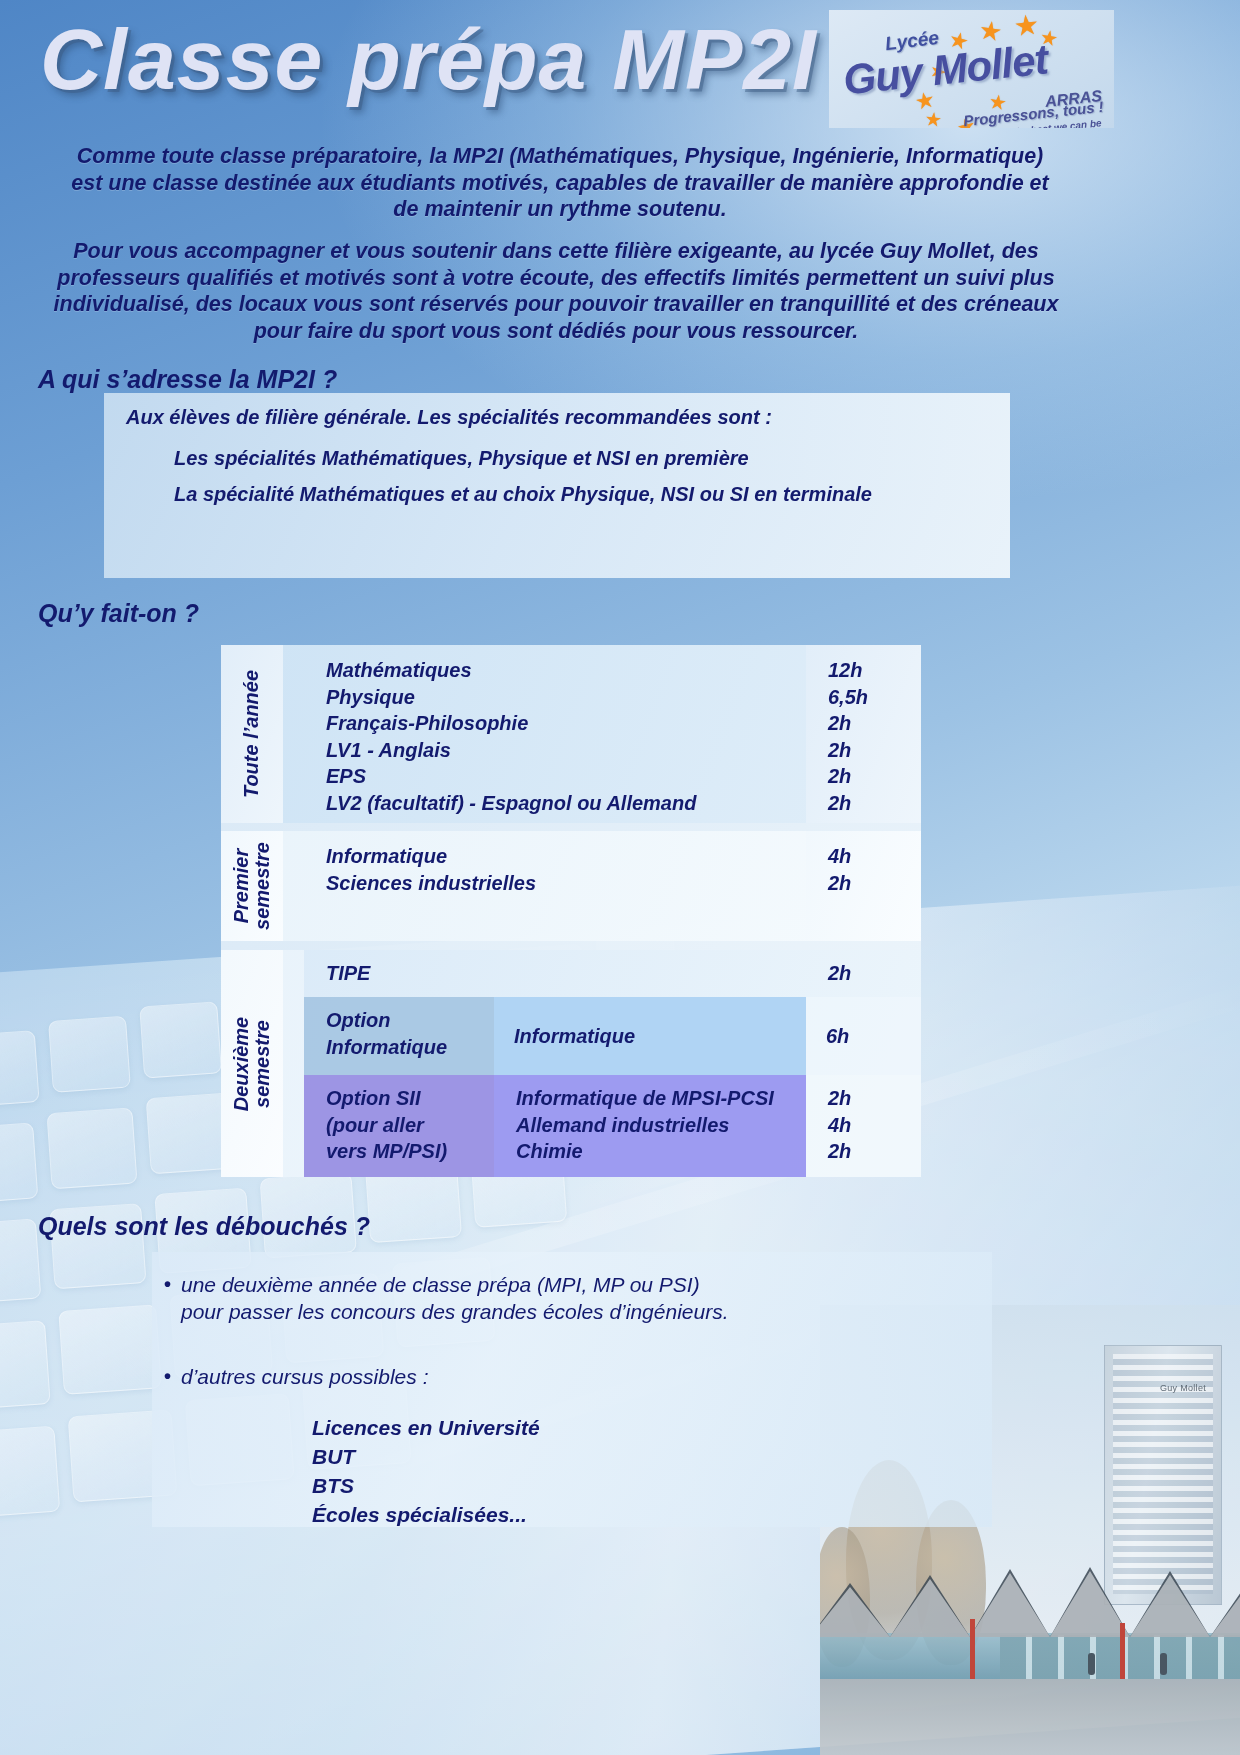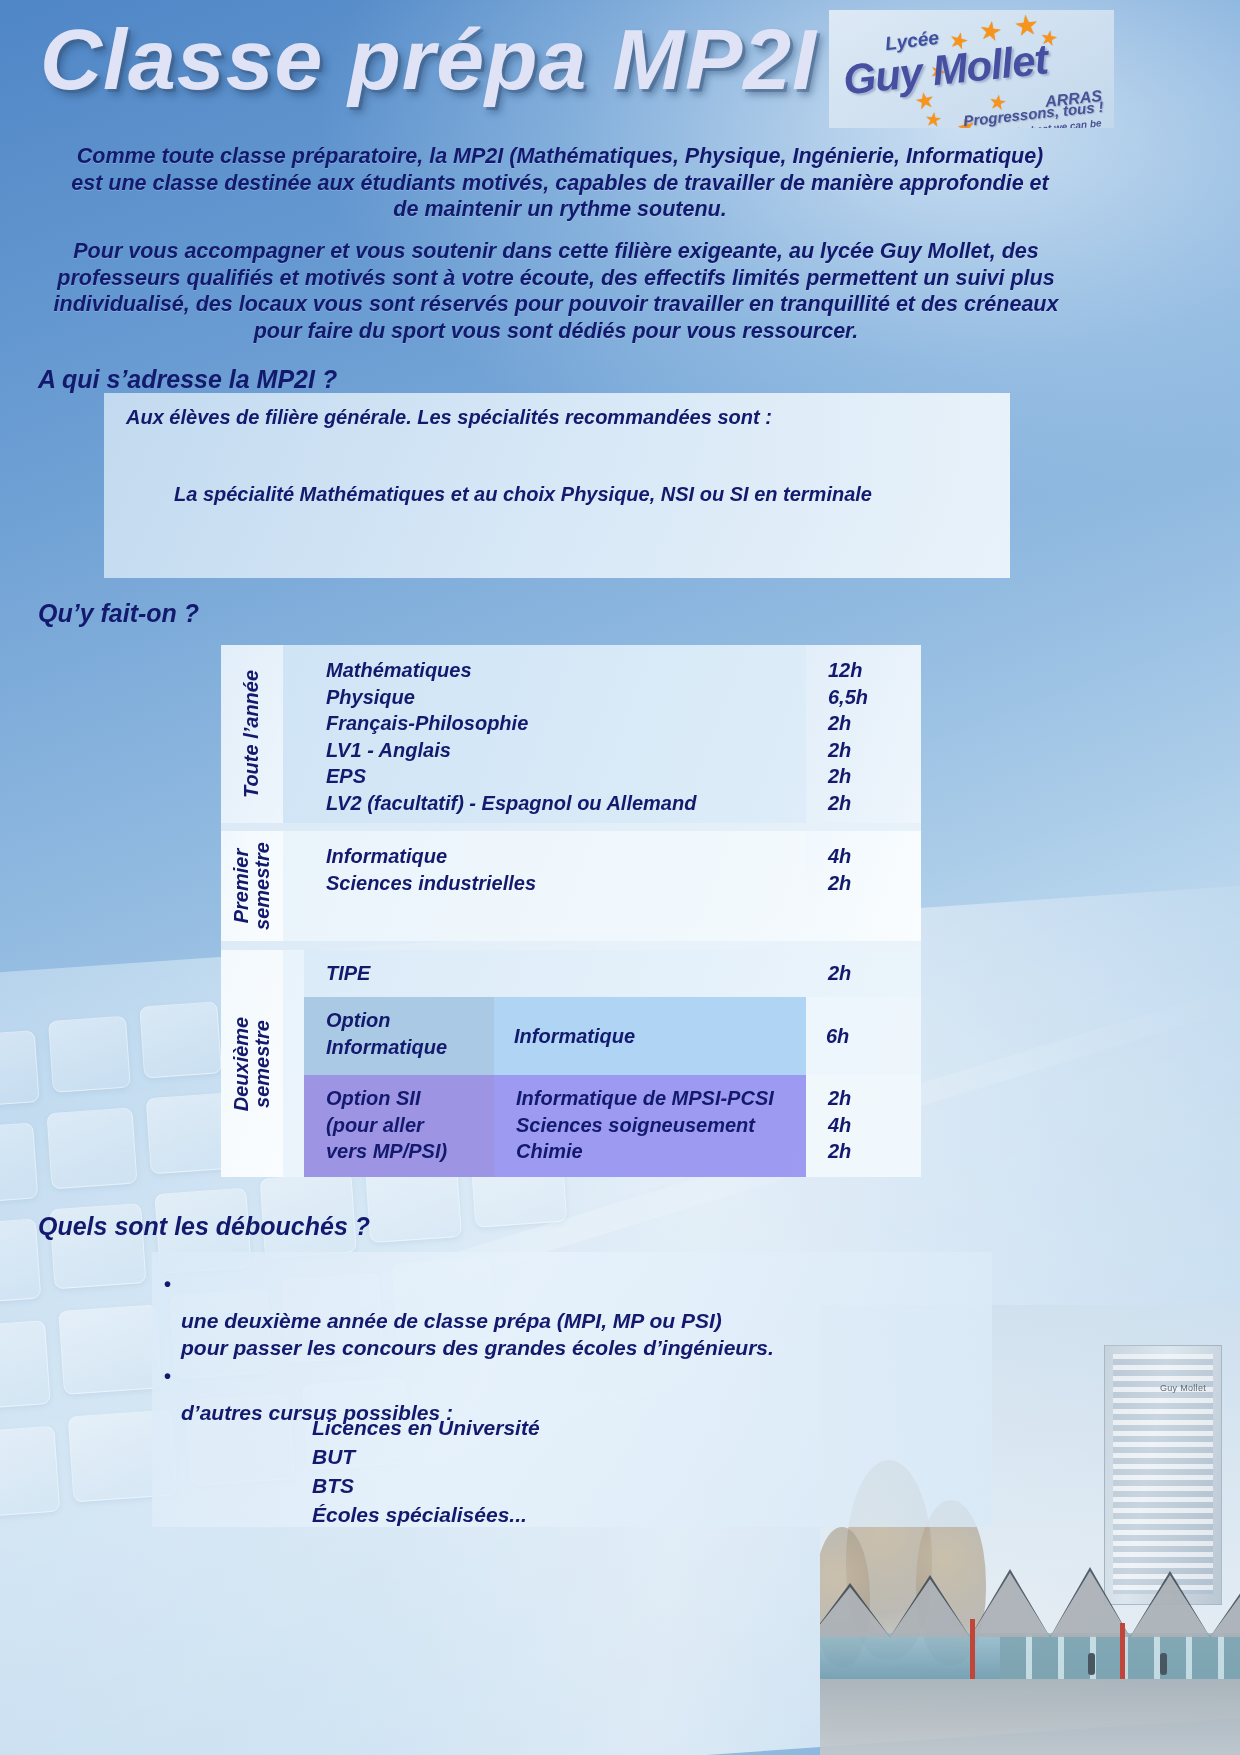--- a/index.html
+++ b/index.html
@@ -263,21 +263,21 @@
   }
   #panel-deb .bullet-row {
     position: absolute; display: flex; gap: 10px;
   }
   #deb-b1 { left: 12px; top: 20px; }
   #deb-b2 { left: 12px; top: 112px; }
   .bullet-dot {
     font-size: 20px; line-height: 1.28; color:#131a6e; font-weight: bold;
   }
   .bullet-text {
-    font-size: 21px; font-weight: bold; font-style: italic; color:#131a6e; line-height: 1.28; margin-top: 36px;
+    font-size: 21px; font-weight: normal; font-style: italic; color:#131a6e; line-height: 1.28;
   }
   #deb-sub {
     position: absolute; left: 160px; top: 162px;
     font-size: 21px; font-weight: bold; font-style: italic; color:#131a6e; line-height: 1.38;
   }
 </style>
 </head>
 <body>
 
 <div id="poster">
@@ -368,20 +368,21 @@
         <div class="logo-best">The best we can be</div>
       </div>
     </div>
 
     <div id="intro1" class="intro">Comme toute classe préparatoire, la MP2I (Mathématiques, Physique, Ingénierie, Informatique) est une classe destinée aux étudiants motivés, capables de travailler de manière approfondie et de maintenir un rythme soutenu.</div>
     <div id="intro2" class="intro">Pour vous accompagner et vous soutenir dans cette filière exigeante, au lycée Guy Mollet, des professeurs qualifiés et motivés sont à votre écoute, des effectifs limités permettent un suivi plus individualisé, des locaux vous sont réservés pour pouvoir travailler en tranquillité et des créneaux pour faire du sport vous sont dédiés pour vous ressourcer.</div>
 
     <div id="h-aqui" class="section-h">A qui s’adresse la MP2I ?</div>
     <div id="panel-aqui" class="panel">
       <div id="aq-l0" class="line">Aux élèves de filière générale. Les spécialités recommandées sont :</div>
+      <div id="aq-l1" class="line">Les spécialités Mathématiques, Physique et NSI en première</div>
       <div id="aq-l2" class="line">La spécialité Mathématiques et au choix Physique, NSI ou SI en terminale</div>
     </div>
 
     <div id="h-quy" class="section-h">Qu’y fait-on ?</div>
 
     <div id="schedule">
       <div class="tbl-bg"></div>
 
       <div class="band" id="band-annee">
         <div class="rot-cell">
@@ -451,21 +452,21 @@
           </div>
 
           <div class="subrow" id="row-opt-sii">
             <div class="sub-label">
               <div class="cell-text pad pre" style="white-space: pre;">Option SII
 (pour aller
 vers MP/PSI)</div>
             </div>
             <div class="sub-desc">
               <div class="cell-text pad pre" style="white-space: pre;">Informatique de MPSI-PCSI
-Sciences soigneusement
+Allemand industrielles
 Chimie</div>
             </div>
             <div class="sub-hours">
               <div class="cell-text pad pre" style="white-space: pre;">2h
 4h
 2h</div>
             </div>
           </div>
 
         </div>

